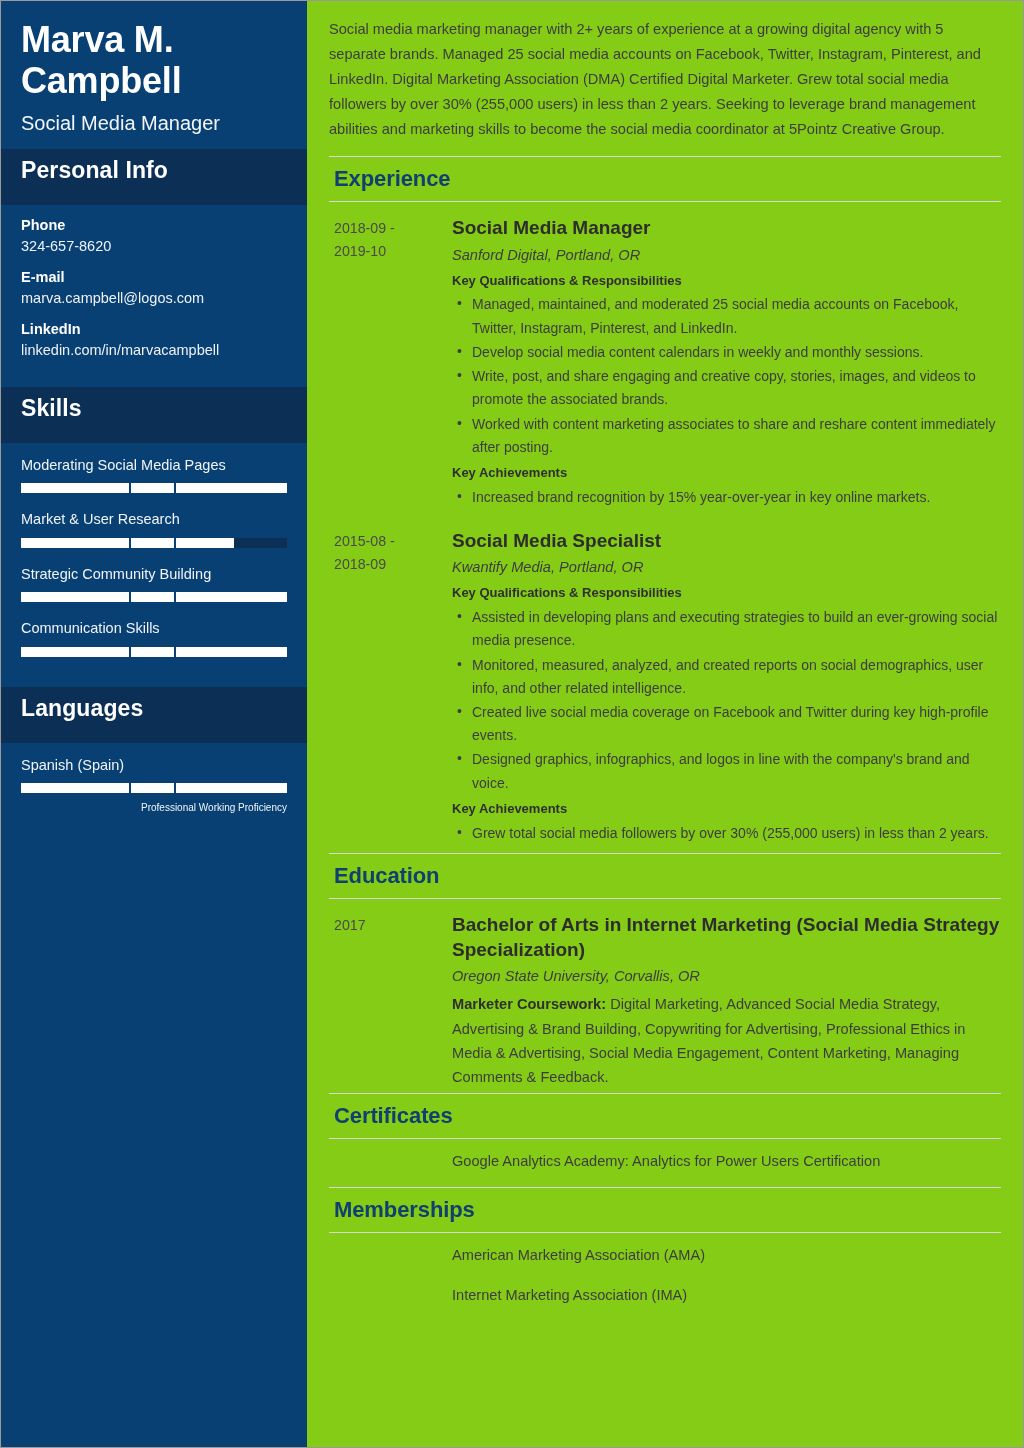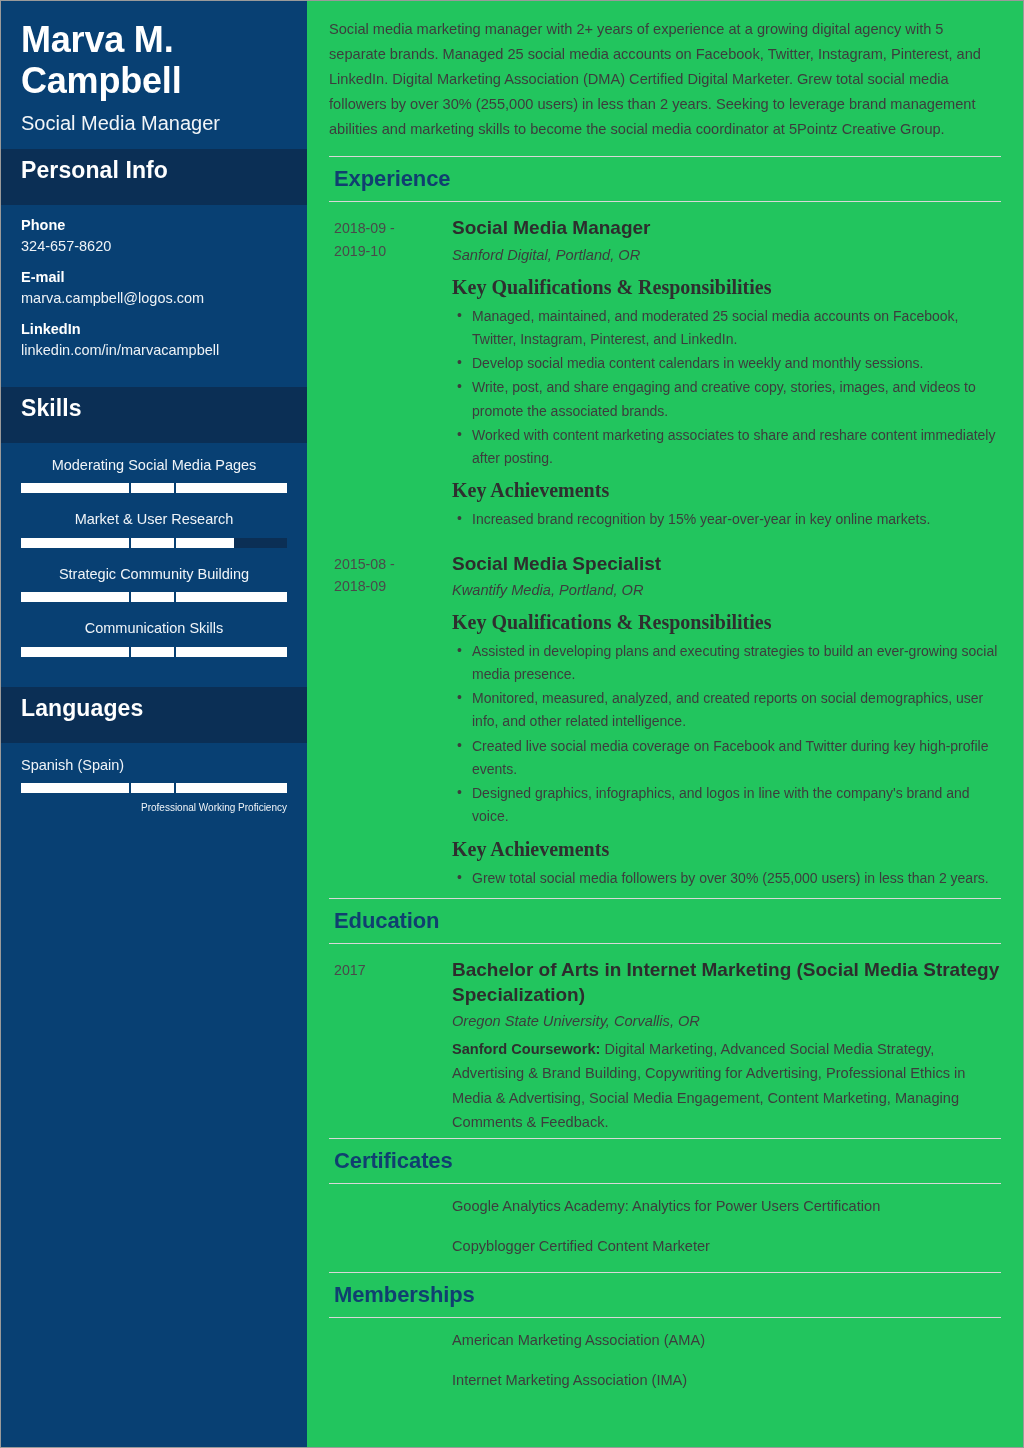--- a/index.html
+++ b/index.html
@@ -10,21 +10,21 @@
   body {
     font-family: "Liberation Sans", sans-serif;
     -webkit-font-smoothing: antialiased;
   }
   .page {
     position: relative;
     width: 1024px;
     height: 1448px;
     box-sizing: border-box;
     border: 1px solid #9a9a9a;
-    background: #22c55e;
+    background: #84cc16;
     overflow: hidden;
     display: flex;
     align-items: stretch;
   }
 
   
   .sidebar {
     width: 306px;
     flex: 0 0 306px;
     background: #0a447c;
@@ -68,21 +68,21 @@
     font-weight: bold;
     color: #ffffff;
     margin-bottom: 4px;
   }
   .contact-value {
     font-size: 14.5px;
     color: #eef2f6;
     line-height: 1.3;
   }
 
-  .skill-row { margin-bottom: 16px; text-align: center; }
+  .skill-row { margin-bottom: 16px; }
   .skill-name {
     font-size: 14.5px;
     color: #f0f4f8;
     line-height: 1.42;
     margin-bottom: 8px;
   }
   .bar {
     position: relative;
     height: 10px;
     width: 266px;
@@ -159,26 +159,25 @@
     margin-bottom: 4px;
   }
   .entry-sub {
     font-size: 14.6px;
     font-style: italic;
     color: #3d3d3d;
     line-height: 1.5;
     margin-bottom: 4px;
   }
   .entry-group-label {
-    font-size: 20px;
+    font-size: 13px;
     font-weight: bold;
     color: #2f2f2f;
     line-height: 1.6;
     margin-bottom: 2px;
-    font-family: Liberation Serif, serif;
   }
   ul.bullets {
     margin: 0 0 4px 0;
     padding-left: 18px;
     list-style: none;
   }
   ul.bullets li {
     position: relative;
     font-size: 14px;
     line-height: 1.66;
@@ -345,32 +344,31 @@
     </section>
 
     <section class="section">
       <div class="section-title">Education</div>
       <div class="entry">
         <div class="entry-date">2017</div>
         <div class="entry-body">
           <div class="entry-title">Bachelor of Arts in Internet Marketing (Social Media Strategy Specialization)</div>
           <div class="entry-sub">Oregon State University, Corvallis, OR</div>
           <div class="coursework">
-            <b>Sanford Coursework:</b>
+            <b>Marketer Coursework:</b>
             <span>Digital Marketing, Advanced Social Media Strategy, Advertising &amp; Brand Building, Copywriting for Advertising, Professional Ethics in Media &amp; Advertising, Social Media Engagement, Content Marketing, Managing Comments &amp; Feedback.</span>
           </div>
         </div>
       </div>
     </section>
 
     <section class="section">
       <div class="section-title">Certificates</div>
       <div class="plain-list">
         <div class="plain-item">Google Analytics Academy: Analytics for Power Users Certification</div>
-        <div class="plain-item">Copyblogger Certified Content Marketer</div>
       </div>
     </section>
 
     <section class="section">
       <div class="section-title">Memberships</div>
       <div class="plain-list">
         <div class="plain-item">American Marketing Association (AMA)</div>
         <div class="plain-item">Internet Marketing Association (IMA)</div>
       </div>
     </section>

